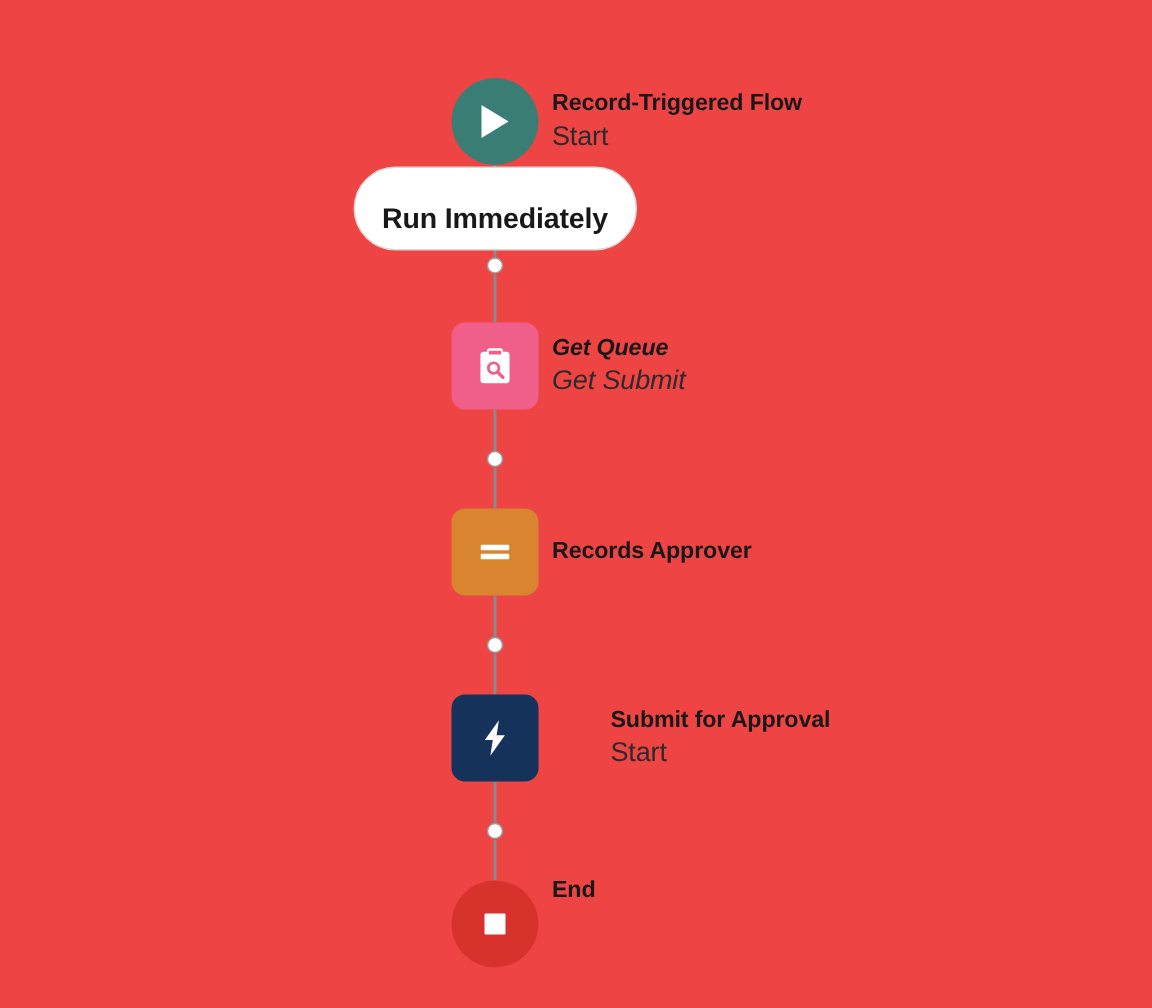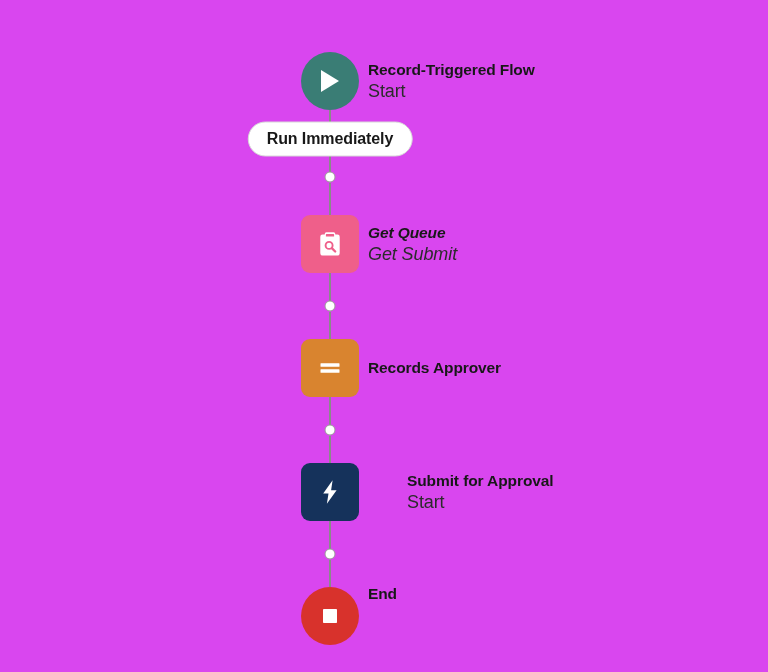--- a/index.html
+++ b/index.html
@@ -12,21 +12,21 @@
     height: 672px;
     font-family: "Liberation Sans", sans-serif;
     -webkit-font-smoothing: antialiased;
     overflow: hidden;
   }
 
   #canvas {
     position: relative;
     width: 768px;
     height: 672px;
-    background: #d946ef;
+    background: #ef4444;
   }
 
   
   .spine {
     position: absolute;
     left: 330px;
     width: 2px;
     background: #8a8a8a;
     transform: translateX(-1px);
   }
@@ -87,22 +87,22 @@
   }
 
   
   .pill {
     position: absolute;
     left: 330px;
     transform: translate(-50%, -50%);
     background: #ffffff;
     border: 1.5px solid #d8d8d8;
     border-radius: 999px;
-    padding: 7px 18px 8px;
-    font-size: 16px;
+    padding: 24px 18px 8px;
+    font-size: 19px;
     font-weight: bold;
     color: #181818;
     white-space: nowrap;
     letter-spacing: -0.1px;
     box-sizing: border-box;
   }
 
   
   .glyph { display: block; }
 </style>

